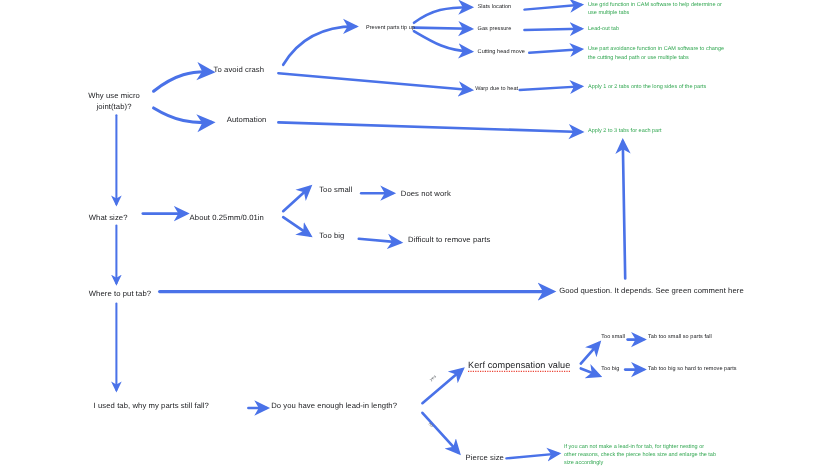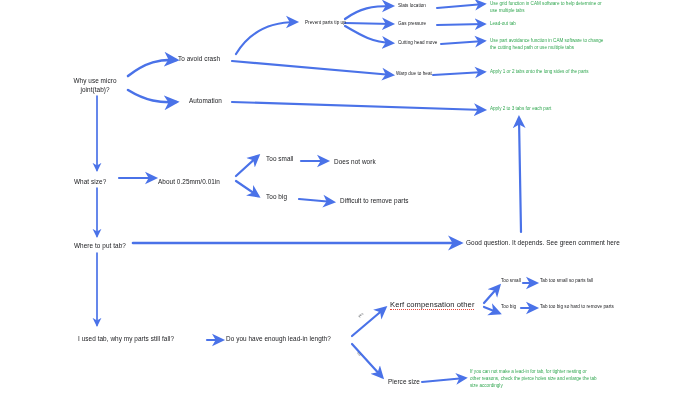--- a/index.html
+++ b/index.html
@@ -112,21 +112,21 @@
 
   <div class="node" style="left:334px;top:158px;">Does not work</div>
   <div class="node" style="left:340px;top:197px;">Difficult to remove parts</div>
 
   <div class="node" style="left:74px;top:242px;">Where to put tab?</div>
   <div class="node" style="left:466px;top:239px;">Good question. It depends. See green comment here</div>
 
   <div class="node" style="left:78px;top:335px;">I used tab, why my parts still fall?</div>
   <div class="node" style="left:226px;top:335px;">Do you have enough lead-in length?</div>
 
-  <div class="node big" style="left:390px;top:300px;"><span class="spell">Kerf compensation other</span></div>
+  <div class="node big" style="left:390px;top:300px;"><span class="spell">Kerf compensation value</span></div>
 
   <div class="node" style="left:501px;top:278px;font-size:4.6px;">Too small</div>
   <div class="node" style="left:501px;top:304px;font-size:4.6px;">Too big</div>
 
   <div class="node" style="left:540px;top:278px;font-size:4.6px;">Tab too small so parts fall</div>
   <div class="node" style="left:540px;top:304px;font-size:4.6px;">Tab too big so hard to remove parts</div>
 
   <div class="node" style="left:388px;top:378px;">Pierce size</div>
   <div class="green" style="position:absolute;left:470px;top:369px;width:128px;">If you can not make a lead-in for tab, for tighter nesting or other reasons, check the pierce holes size and enlarge the tab size accordingly</div>
 

